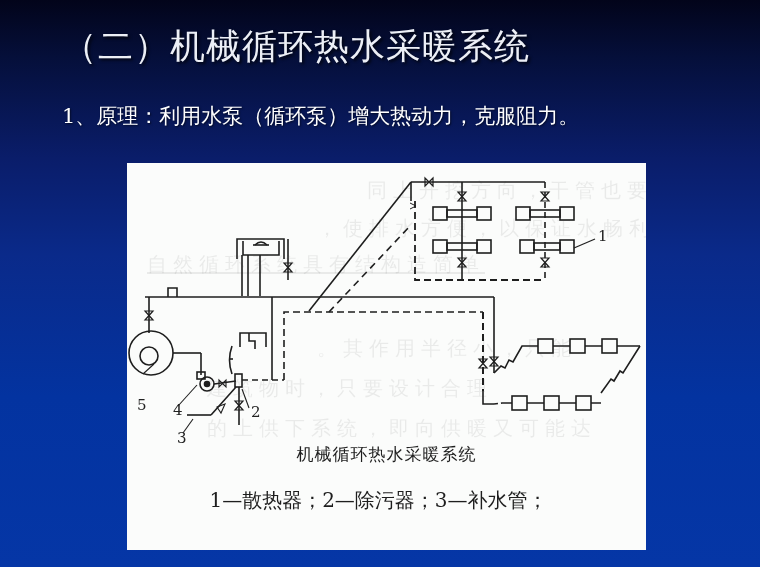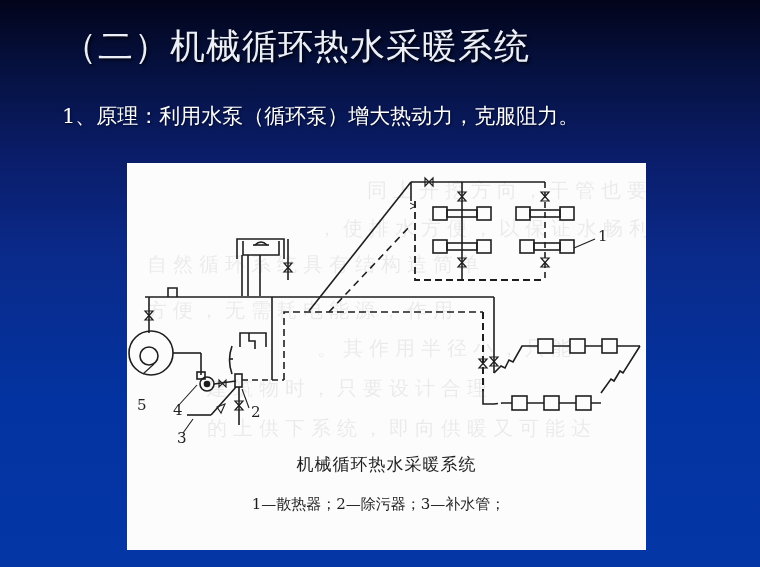--- a/index.html
+++ b/index.html
@@ -66,28 +66,28 @@
   .caption {
     position: absolute;
     left: 0;
     width: 519px;
     text-align: center;
     font-family: "DejaVu Serif", serif;
     color: #1e1e1e;
     white-space: nowrap;
   }
   .caption.title-cap {
-    top: 290px;
+    top: 280px;
     font-size: 17px;
     letter-spacing: 1px;
     text-align: center;
   }
   .caption.legend-1 {
-    top: 332px;
-    font-size: 15px;
+    top: 324px;
+    font-size: 20px;
     left: -8px;
   }
   .caption.legend-2 {
     top: 359px;
     font-size: 15px;
     left: -20px;
   }
   .lbl {
     position: absolute;
     font-family: "DejaVu Serif", serif;
@@ -99,22 +99,21 @@
 <body>
 
 <div class="slide">
   <div class="title">（二）机械循环热水采暖系统</div>
   <div class="bullet">1、原理：利用水泵（循环泵）增大热动力，克服阻力。</div>
 
   <div class="figure">
 
     <div class="ghost" style="left:240px;top:14px;">同上开挖方向，干管也要有向锅炉方向</div>
     <div class="ghost" style="left:190px;top:52px;">，使排水方便，以保证水畅利排</div>
-    <div class="ghost" style="left:20px;top:88px;">自然循环系统具有结构造简单</div>
-    <div class="ghost" style="left:20px;top:134px;">方便，无需耗电能源，作用</div>
+    <div class="ghost" style="left:20px;top:88px;text-decoration:underline;">自然循环系统具有结构造简单</div>
     <div class="ghost" style="left:190px;top:172px;">。其作用半径小，只能</div>
     <div class="ghost" style="left:80px;top:252px;">的上供下系统，即向供暖又可能达</div>
     <div class="ghost" style="left:80px;top:212px;">建筑物时，只要设计合理</div>
 
     <svg width="519" height="290" viewBox="0 0 519 290">
       <g stroke="#1e1e1e" stroke-width="1.6" fill="none">
 
         <g>
           <polyline points="110,96 110,76 157,76 157,96"></polyline>
           <polyline points="116,78 116,92 152,92 152,78"></polyline>

